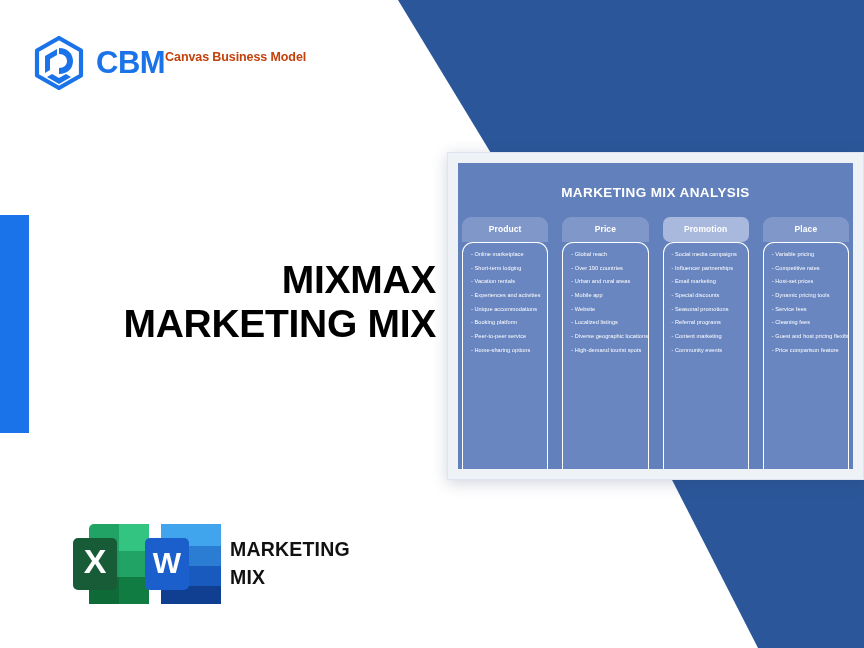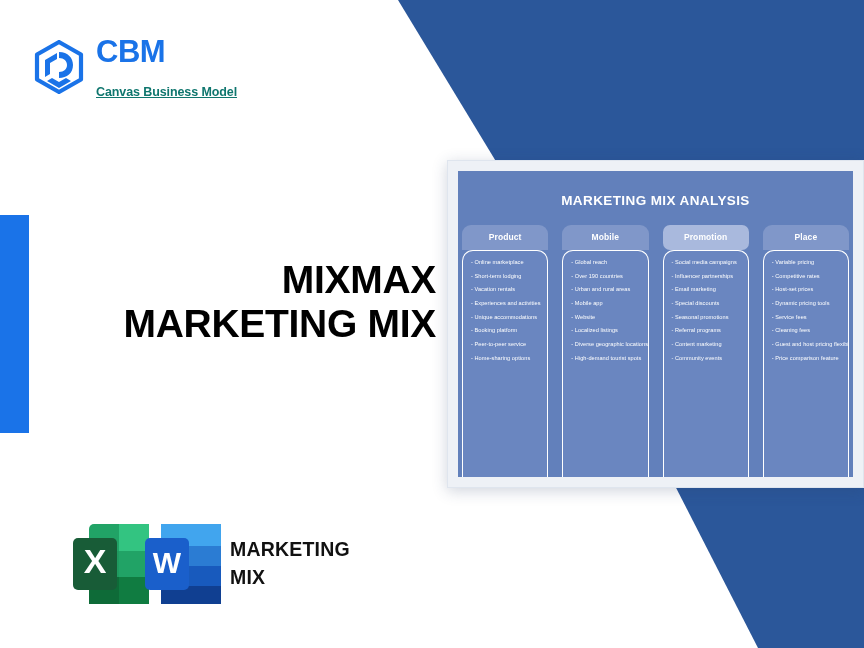--- a/index.html
+++ b/index.html
@@ -57,35 +57,34 @@
   
   #logo-block {
     position: absolute;
     top: 36px;
     left: 33px;
     display: flex;
     align-items: center;
     gap: 11px;
   }
   #logo-mark { width: 52px; height: 54px; display: block; }
-  #logo-text-wrap { display: flex; flex-direction: column; line-height: 1; }
+  #logo-text-wrap { display: flex; flex-direction: row; line-height: 1; }
   #logo-title {
     font-size: 31px;
     font-weight: 700;
     color: #1a73e8;
     letter-spacing: -0.5px;
     line-height: 1.05;
   }
   #logo-sub {
     font-size: 12.5px;
     font-weight: 700;
-    color: #0f766e;
+    color: #c2410c;
     letter-spacing: -0.1px;
-    margin-top: 17px;
-    text-decoration: underline;
+    margin-top: 4px;
   }
 
   
   #headline {
     position: absolute;
     top: 258px;
     left: 56px;
     width: 380px;
     font-size: 39px;
     font-weight: 700;
@@ -111,21 +110,21 @@
     font-weight: 700;
     color: #111111;
     line-height: 1.42;
     letter-spacing: 0.2px;
   }
 
   
   #mix-card {
     position: absolute;
     left: 447px;
-    top: 160px;
+    top: 152px;
     width: 417px;
     height: 328px;
     background: #eef1f6;
     border: 1px solid #dfe5ee;
     box-shadow: 0 3px 14px rgba(40,60,100,0.22);
     padding: 10px;
   }
   #mix-inner {
     position: relative;
     width: 100%;
@@ -253,21 +252,21 @@
               <div class="mix-item">- Short-term lodging</div>
               <div class="mix-item">- Vacation rentals</div>
               <div class="mix-item">- Experiences and activities</div>
               <div class="mix-item">- Unique accommodations</div>
               <div class="mix-item">- Booking platform</div>
               <div class="mix-item">- Peer-to-peer service</div>
               <div class="mix-item">- Home-sharing options</div>
             </div>
           </div>
           <div class="mix-col">
-            <div class="mix-col-head">Mobile</div>
+            <div class="mix-col-head">Price</div>
             <div class="mix-col-body">
               <div class="mix-item">- Global reach</div>
               <div class="mix-item">- Over 190 countries</div>
               <div class="mix-item">- Urban and rural areas</div>
               <div class="mix-item">- Mobile app</div>
               <div class="mix-item">- Website</div>
               <div class="mix-item">- Localized listings</div>
               <div class="mix-item">- Diverse geographic locations</div>
               <div class="mix-item">- High-demand tourist spots</div>
             </div>

